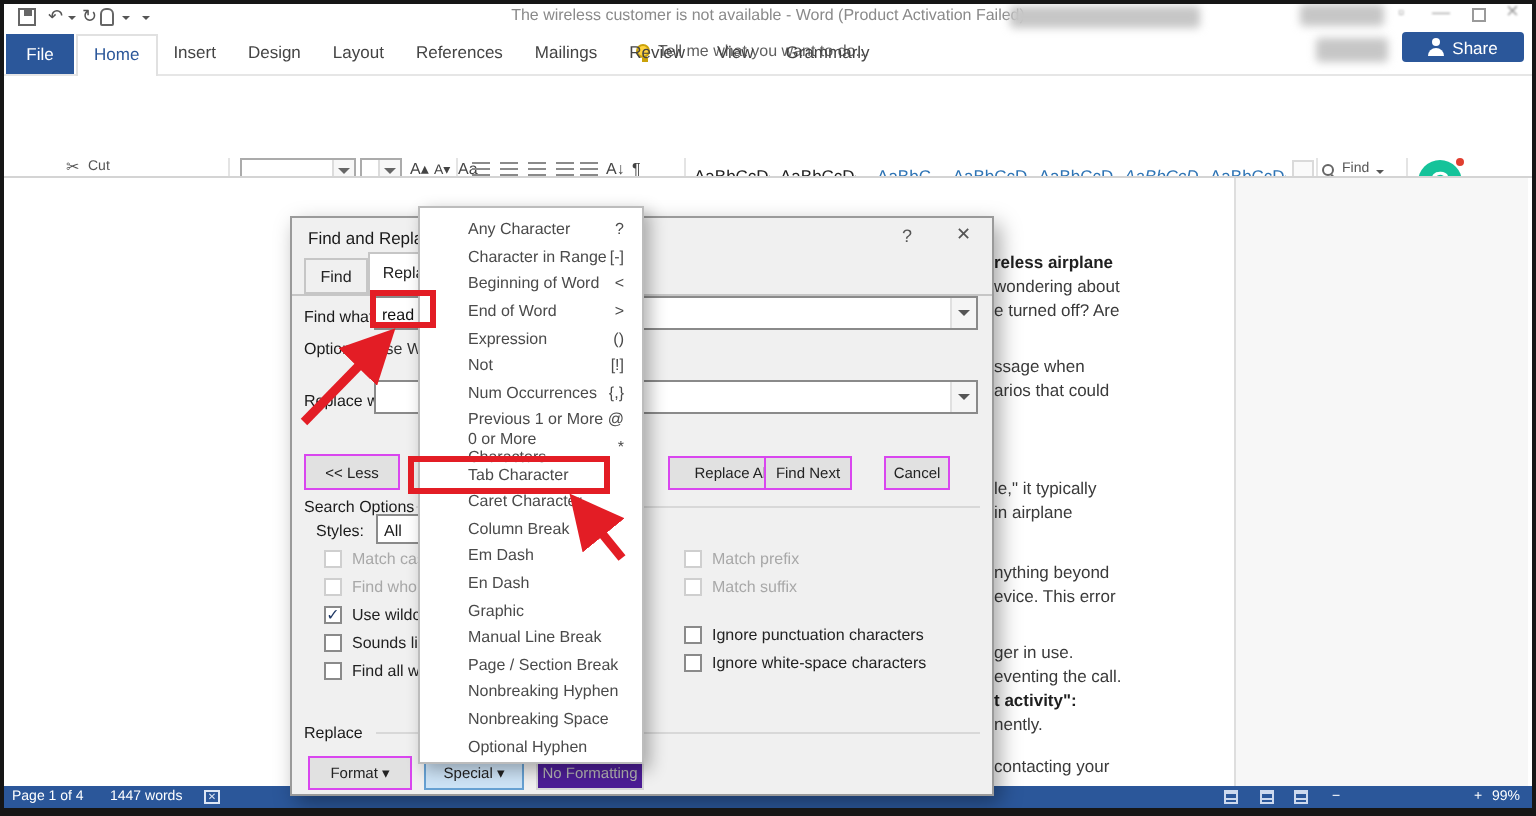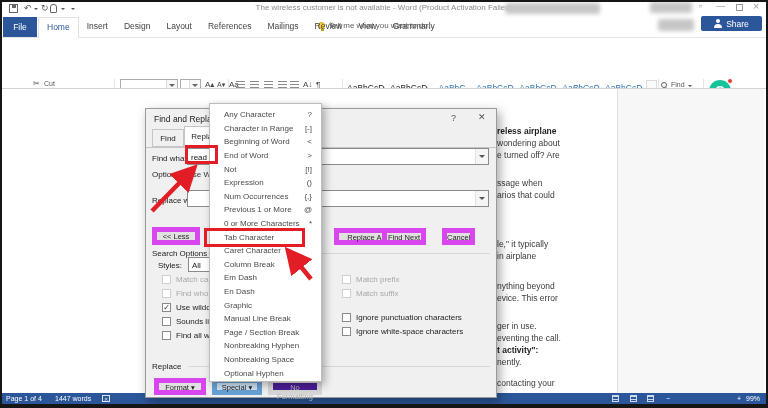--- a/index.html
+++ b/index.html
@@ -83,36 +83,36 @@
 
   
   #dialog{position:absolute;left:145px;top:108px;width:352px;height:290px;background:#f0f0f0;border:1px solid #9a9a9a;box-shadow:3px 4px 10px rgba(0,0,0,.35);z-index:20;font-size:8px;color:#1a1a1a}
   .dtab{position:absolute;text-align:center;border:1px solid #c6c6c6;background:#f0f0f0;color:#222;font-size:8px}
   #dlg-tabline{position:absolute;left:0;top:38px;width:350px;height:1px;background:#c6c6c6}
   .dlab{position:absolute;font-size:8px;color:#1a1a1a}
   .dval{position:absolute;font-size:8px;color:#333}
   .dcombo{position:absolute;background:#fff;border:1px solid #8a8a8a}
   .dcombo .cartxt{position:absolute;right:0;top:0;bottom:0;width:13px;background:#f5f5f5;border-left:1px solid #e0e0e0}
   .cartxt:after{content:"";position:absolute;left:3px;top:6px;border:3px solid transparent;border-top-color:#555}
-  .btn{position:absolute;background:#e1e1e1;border:5px solid #d946ef;font-size:7.5px;color:#222;font-family:inherit}
+  .btn{position:absolute;background:#e1e1e1;border:1px solid #d946ef;font-size:7.5px;color:#222;font-family:inherit}
   .btn.blue{background:#cde3f6;border-color:#66a0d2}
   .btn.dis{background:#4c1d95;border-color:#d6d6d6;color:#b3b3b3}
   .secline{position:absolute;height:1px;background:#d8d8d8}
   .chk{display:flex;align-items:center;height:14px;font-size:8px;color:#222;white-space:nowrap}
   .cbox{flex:0 0 9px;width:9px;height:9px;border:1px solid #8a8a8a;background:#fff;margin-right:5px;font-size:8px;line-height:8px;color:#1f3864;text-align:center}
   .chk.dis{color:#a8a8a8}
   .chk.dis .cbox{border-color:#cfcfcf}
   #left-checks{position:absolute;left:16px;top:163px}
   #right-checks{position:absolute;left:196px;top:163px}
   #right-checks .chk:nth-child(3){margin-top:10px}
   .dico{position:absolute;color:#555}
 
   
   #special-menu{position:absolute;left:209px;top:103px;width:113px;height:279px;background:#fff;border:1px solid #bcbcbc;box-shadow:3px 3px 8px rgba(0,0,0,.3);z-index:30;padding-top:4px}
-  .mrow{display:flex;justify-content:space-between;align-items:center;height:13.6px;padding:0 9px 0 14px;font-size:8px;color:#4a4a4a}
+  .mrow{display:flex;justify-content:space-between;align-items:center;height:13.6px;padding:0 9px 0 24px;font-size:8px;color:#4a4a4a}
   .mc{color:#4a4a4a}
 
   
   .rbox{position:absolute;border:3px solid #e31d25;z-index:40}
   #arrows{position:absolute;left:0;top:0;z-index:41;pointer-events:none}
 </style>
 </head>
 <body>
 
 <div id="app">
@@ -400,26 +400,26 @@
       </div>
       <div class="mrow">
         <span class="ml">Beginning of Word</span>
         <span class="mc">&lt;</span>
       </div>
       <div class="mrow">
         <span class="ml">End of Word</span>
         <span class="mc">&gt;</span>
       </div>
       <div class="mrow">
+        <span class="ml">Expression</span>
+        <span class="mc">()</span>
+      </div>
+      <div class="mrow">
         <span class="ml">Not</span>
         <span class="mc">[!]</span>
-      </div>
-      <div class="mrow">
-        <span class="ml">Expression</span>
-        <span class="mc">()</span>
       </div>
       <div class="mrow">
         <span class="ml">Num Occurrences</span>
         <span class="mc">{,}</span>
       </div>
       <div class="mrow">
         <span class="ml">Previous 1 or More</span>
         <span class="mc">@</span>
       </div>
       <div class="mrow">

